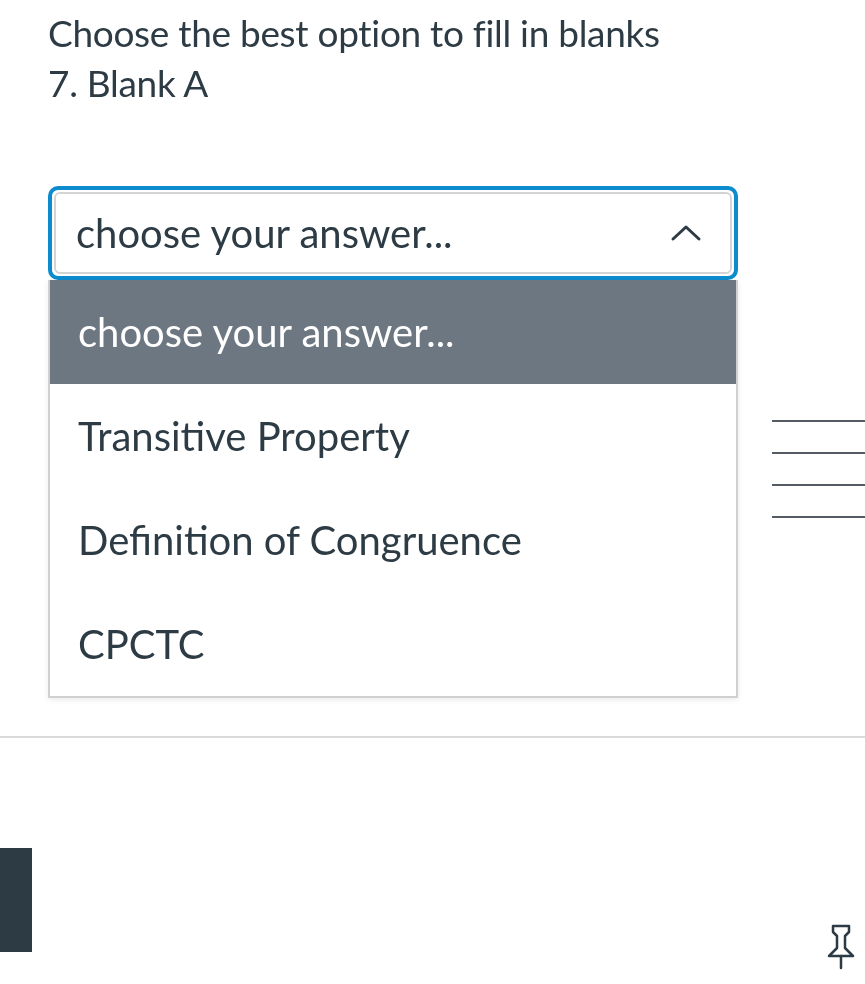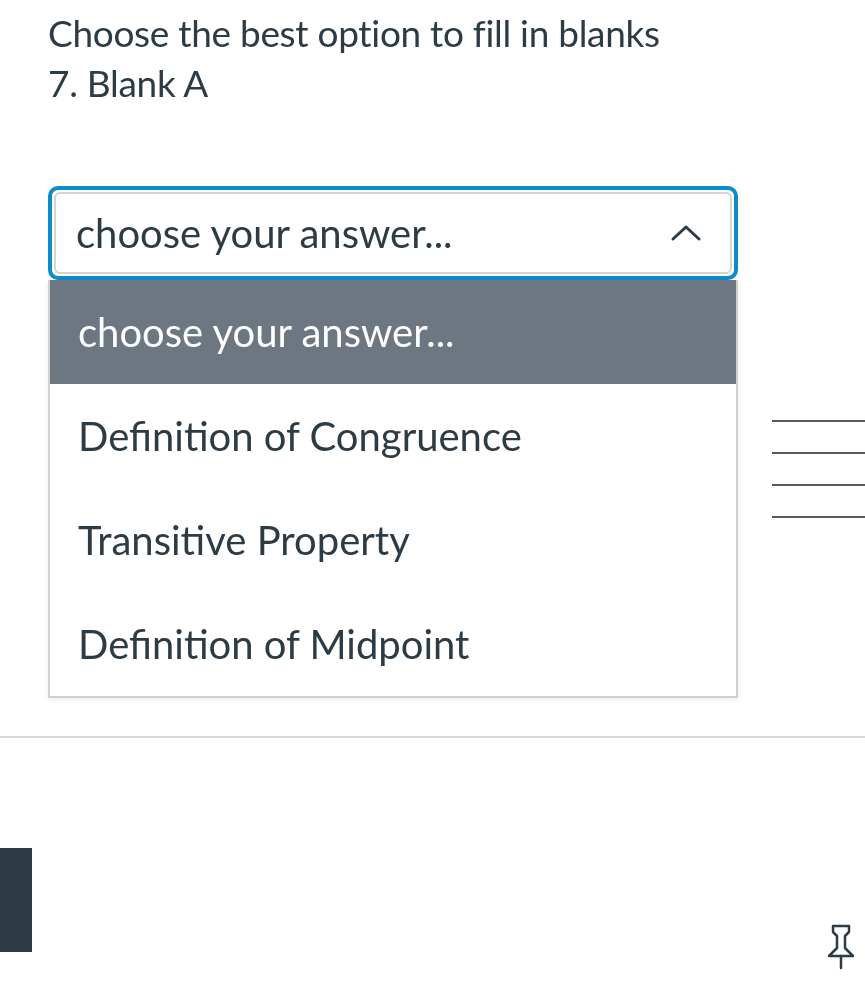--- a/index.html
+++ b/index.html
@@ -152,23 +152,23 @@
       <div class="dropdown-button-inner"></div>
       <span class="dropdown-label">choose your answer...</span>
       <span class="chevron">
         <svg viewBox="0 0 32 20" fill="none" stroke="#2d3b45" stroke-width="3" stroke-linecap="round" stroke-linejoin="round">
           <polyline points="3,16 16,4 29,16"></polyline>
         </svg>
       </span>
     </div>
     <div class="dropdown-list">
       <div class="option selected">choose your answer...</div>
+      <div class="option">Transitive Property</div>
       <div class="option">Definition of Congruence</div>
-      <div class="option">Transitive Property</div>
-      <div class="option">Definition of Midpoint</div>
+      <div class="option">CPCTC</div>
     </div>
   </div>
 
   <div class="lines">
     <div class="line"></div>
     <div class="line"></div>
     <div class="line"></div>
     <div class="line"></div>
   </div>
 

